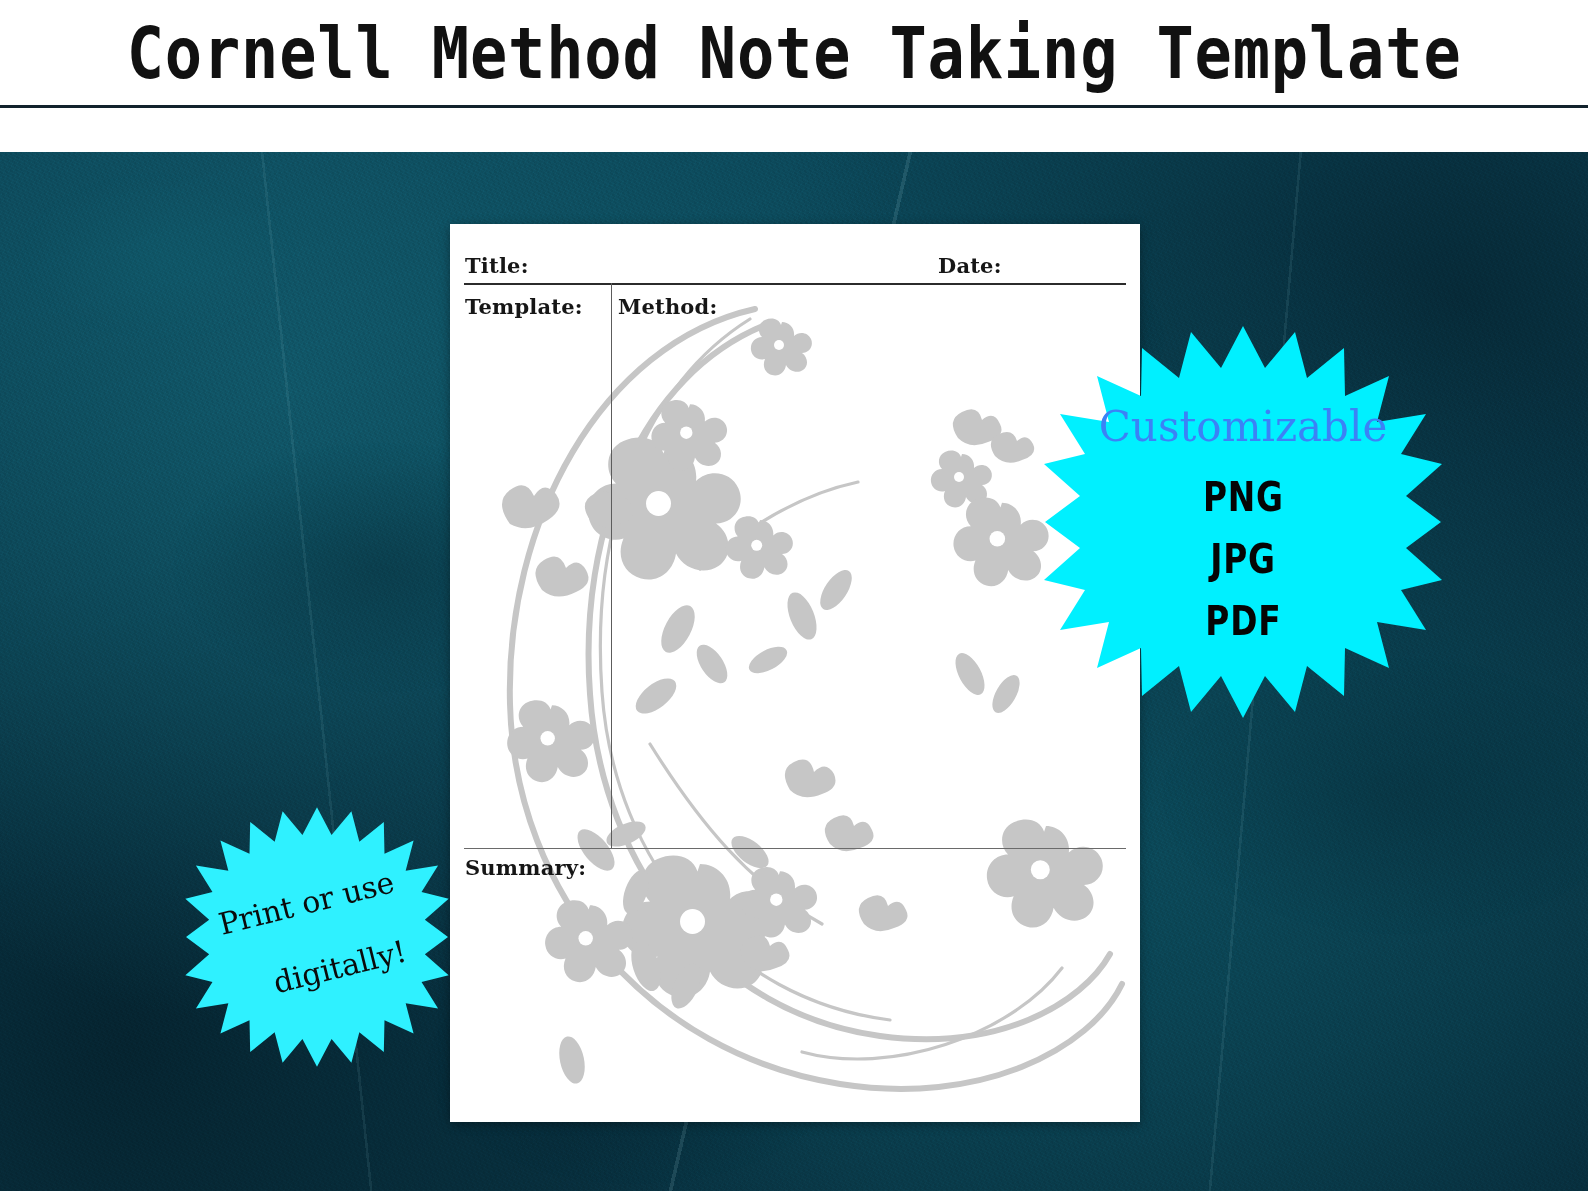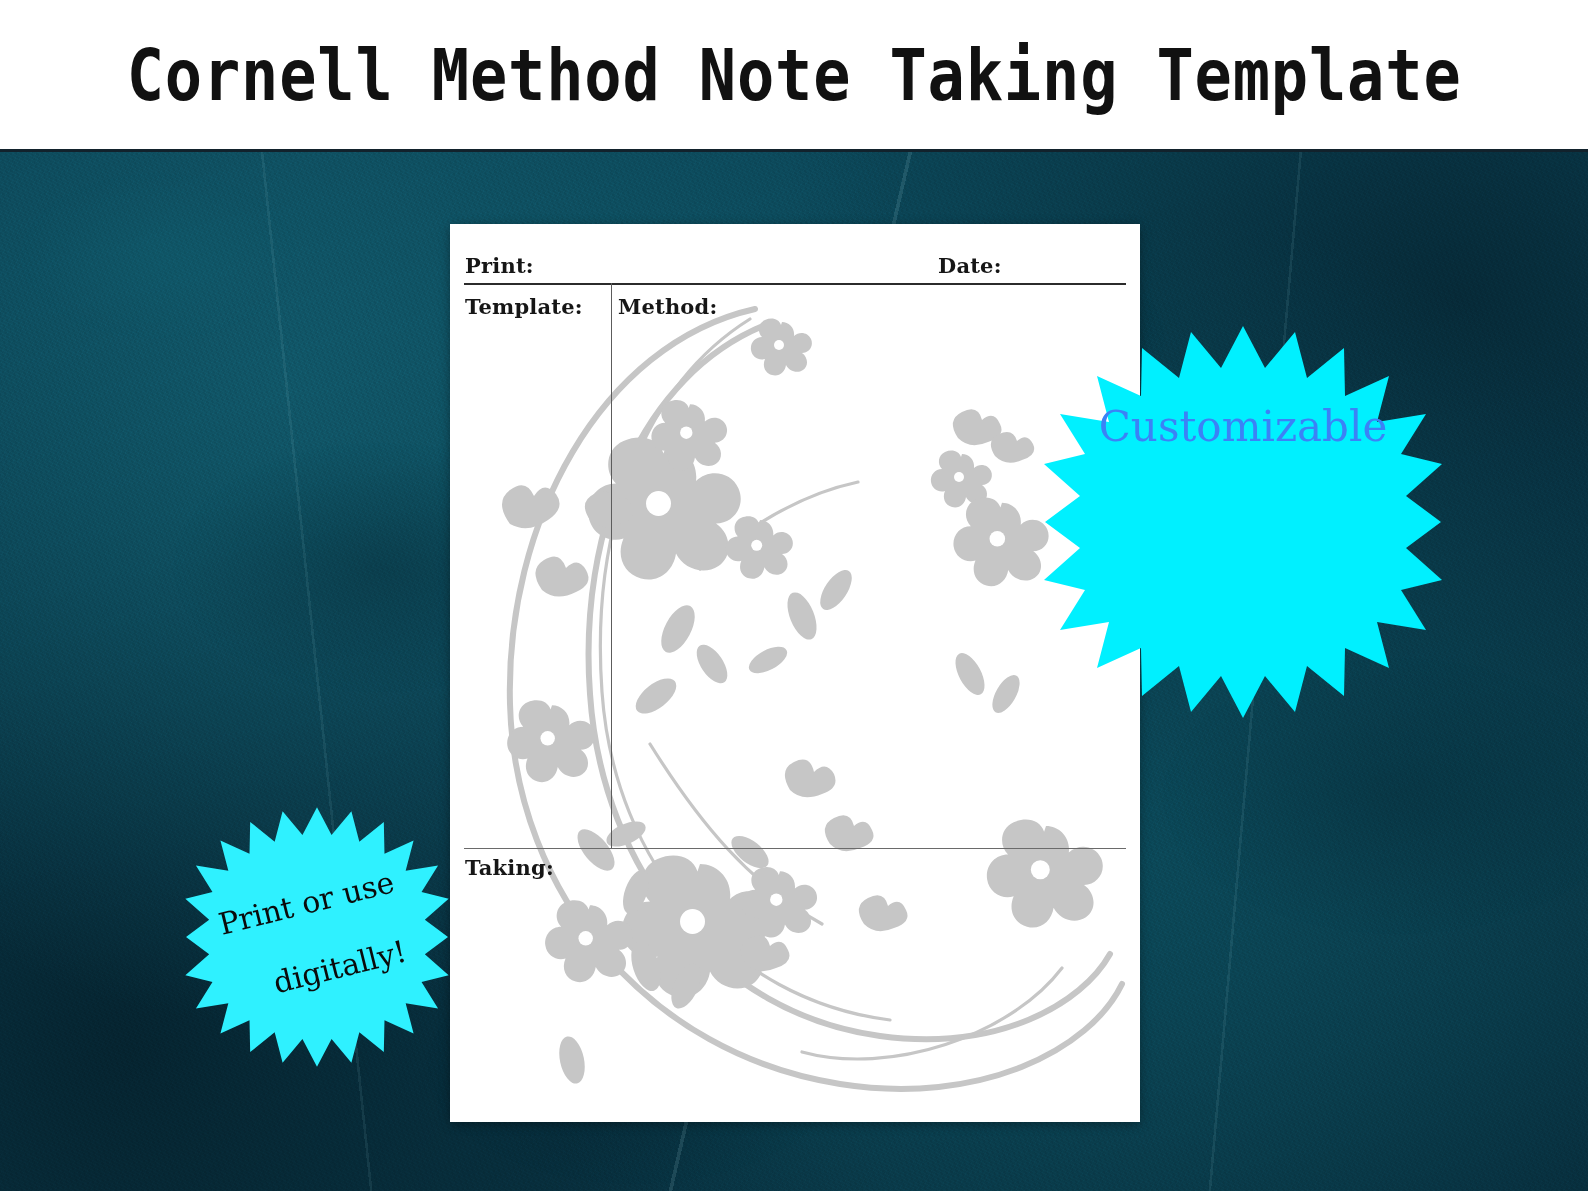--- a/index.html
+++ b/index.html
@@ -6,21 +6,21 @@
   html,body{margin:0;padding:0;}
   body{
     width:1588px;height:1191px;overflow:hidden;
     font-family:"Liberation Sans", sans-serif;
     background:#ffffff;
   }
   #stage{position:relative;width:1588px;height:1191px;overflow:hidden;background:#fff;}
 
   
   .header-band{
-    position:absolute;left:0;top:0;width:1588px;height:152px;
+    position:absolute;left:0;top:0;width:1588px;height:108px;
     background:#ffffff;
     display:flex;align-items:center;justify-content:center;
     border-bottom:3px solid #12222c;
     box-sizing:border-box;
     z-index:5;
   }
   .header-title{
     font-family:"DejaVu Sans Mono","Liberation Mono",monospace;
     font-weight:700;
     font-size:72px;
@@ -267,38 +267,43 @@
           <path d="M508 214 q-12 -18 4 -26 q16 -8 20 8 q12 -10 18 4 q6 12 -12 18 q-18 8 -30 -4 Z"></path>
           <path d="M545 232 q-10 -16 4 -22 q14 -6 18 7 q10 -9 16 3 q5 11 -11 16 q-16 7 -27 -4 Z"></path>
         </g>
       </g>
     </svg>
 
     <div class="rule rule-title"></div>
     <div class="rule rule-vert"></div>
     <div class="rule rule-summary"></div>
 
-    <div class="fld fld-title">Print:</div>
+    <div class="fld fld-title">Title:</div>
     <div class="fld fld-date">Date:</div>
     <div class="fld fld-keywords">Template:</div>
     <div class="fld fld-notes">Method:</div>
-    <div class="fld fld-summary">Taking:</div>
+    <div class="fld fld-summary">Summary:</div>
 
   </div>
 
   <div class="burst burst-custom">
     <svg width="400" height="396" viewBox="0 0 400 396">
       <polygon fill="#00f0ff" points="
         200,2 222,44 252,8 264,54 301,24 302,72 346,52 334,98 383,90 358,130 399,140 363,172
         398,198 363,224 399,256 358,266 383,306 334,298 346,344 302,324 301,372 264,342 252,388
         222,352 200,394 178,352 148,388 136,342 99,372 98,324 54,344 66,298 17,306 42,266 1,256
         37,224 2,198 37,172 1,140 42,130 17,90 66,98 54,52 98,72 99,24 136,54 148,8 178,44"></polygon>
     </svg>
     <div class="burst-text">
       <div class="cust-title">Customizable</div>
+      <div class="cust-list">
+        <div class="cust-item">PNG</div>
+        <div class="cust-item">JPG</div>
+        <div class="cust-item">PDF</div>
+      </div>
     </div>
   </div>
 
   <div class="burst burst-print">
     <svg width="270" height="262" viewBox="0 0 400 396">
       <polygon fill="#2ff1ff" points="
         200,2 222,44 252,8 264,54 301,24 302,72 346,52 334,98 383,90 358,130 399,140 363,172
         398,198 363,224 399,256 358,266 383,306 334,298 346,344 302,324 301,372 264,342 252,388
         222,352 200,394 178,352 148,388 136,342 99,372 98,324 54,344 66,298 17,306 42,266 1,256
         37,224 2,198 37,172 1,140 42,130 17,90 66,98 54,52 98,72 99,24 136,54 148,8 178,44"></polygon>

